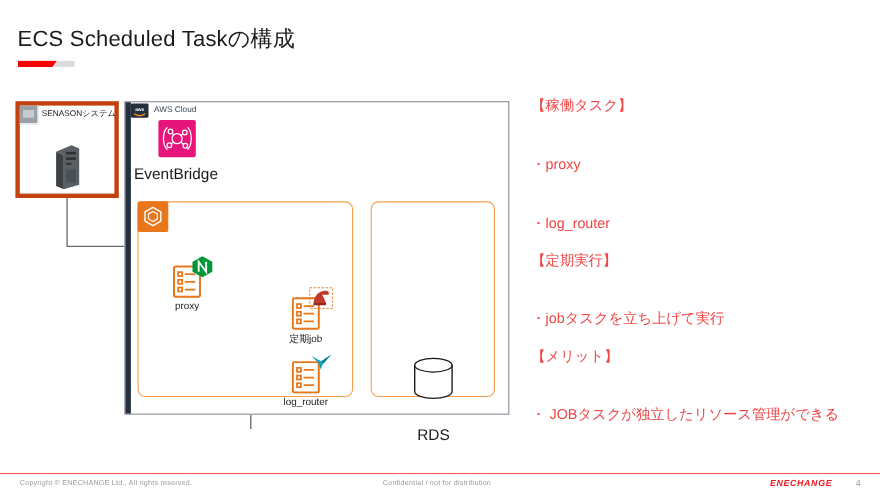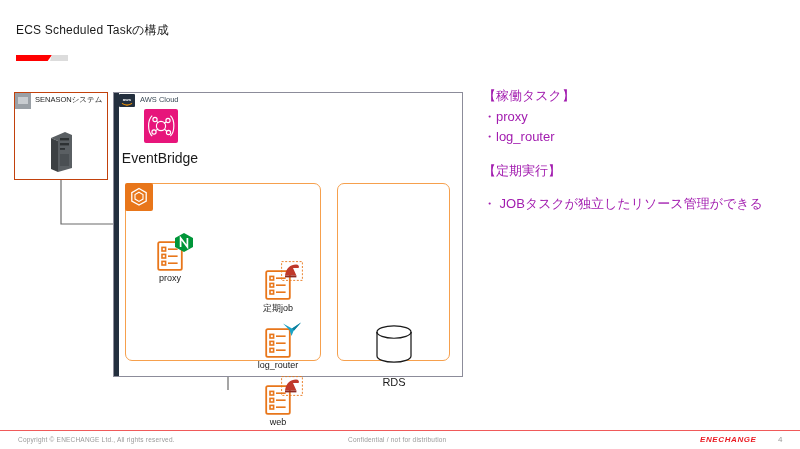--- a/index.html
+++ b/index.html
@@ -1,34 +1,34 @@
 <!DOCTYPE html>
 <html><head>
 <meta charset="utf-8">
 <style>
   html,body{margin:0;padding:0;background:#fff;}
   body{width:800px;height:449px;position:relative;overflow:hidden;
        font-family:"Liberation Sans","DejaVu Sans",sans-serif;color:#222;}
 
   
-  #slide-title{position:absolute;left:16px;top:22px;font-size:12px;
+  #slide-title{position:absolute;left:16px;top:22px;font-size:20px;
                color:#1a1a1a;letter-spacing:.2px;white-space:nowrap;}
   #title-accent{position:absolute;left:16px;top:55px;width:52px;height:6px;}
   #title-accent .red{position:absolute;left:0;top:0;width:36px;height:6px;background:#ff0000;
      clip-path:polygon(0 0,100% 0,88% 100%,0 100%);}
   #title-accent .gray{position:absolute;left:34px;top:0;width:18px;height:6px;background:#dcdcdc;
      clip-path:polygon(10% 0,100% 0,100% 100%,0 100%);}
 
   
   #diagram{position:absolute;left:0;top:80px;width:480px;height:310px;}
   #wires{position:absolute;left:0;top:0;width:480px;height:310px;}
 
   
   .box{position:absolute;box-sizing:border-box;background:#fff;}
-  #senason-box{left:14px;top:12px;width:94px;height:88px;border:1px solid #c2410c;}
+  #senason-box{left:14px;top:12px;width:94px;height:88px;border:4px solid #c2410c;}
   #senason-tab{position:absolute;left:0;top:0;width:16px;height:16px;background:#9aa0a6;
                border-right:1px solid #fff;border-bottom:1px solid #fff;}
   #senason-tab::after{content:"";position:absolute;left:3px;top:4px;width:10px;height:7px;
                background:#c8ccd0;}
   #senason-label{position:absolute;left:20px;top:2px;font-size:7.5px;color:#222;white-space:nowrap;}
 
   #aws-box{left:113px;top:12px;width:350px;height:285px;border:1px solid #8c8c9a;}
   #aws-edge{position:absolute;left:0;top:0;width:5px;height:100%;background:#232f3e;}
   #aws-badge{position:absolute;left:5px;top:1px;width:16px;height:13px;background:#232f3e;
              border-radius:1px;}
@@ -50,30 +50,30 @@
   .task .glyph{position:relative;width:26px;height:30px;margin:0 auto;}
   .task .cap{position:absolute;left:16px;top:-9px;width:22px;height:20px;}
   .task .label{margin-top:2px;text-align:center;font-size:9px;color:#1a1a1a;white-space:nowrap;}
   #task-proxy{left:148px;top:161px;}
   #task-job{left:256px;top:190px;}
   #task-logrouter{left:256px;top:248px;}
   #task-web{left:256px;top:305px;}
 
   
   #rds-node{position:absolute;left:364px;top:243px;width:60px;}
-  #rds-label{text-align:center;font-size:11px;margin-top:3px;color:#1a1a1a;}
+  #rds-label{text-align:center;font-size:14px;margin-top:13px;color:#1a1a1a;}
 
   
   #server-icon{position:absolute;left:47px;top:50px;width:28px;height:42px;}
 
   
-  #text-col{position:absolute;left:483px;top:86px;width:310px;font-size:13px;color:#a21caf;
+  #text-col{position:absolute;left:483px;top:86px;width:310px;font-size:13px;color:#ef4444;
             line-height:1.58;}
   #text-col .hd{font-weight:400;}
-  #text-col .li{white-space:nowrap;}
+  #text-col .li{white-space:nowrap;margin-top:33px;}
   #text-col .gap{height:13px;}
 
   
   #footer-rule{position:absolute;left:0;top:430px;width:800px;height:1px;background:#f05a5a;}
   #footer-left{position:absolute;left:18px;top:436px;font-size:6.5px;color:#9a9a9a;letter-spacing:.2px;}
   #footer-center{position:absolute;left:348px;top:436px;font-size:6.5px;color:#9a9a9a;letter-spacing:.2px;}
   #footer-logo{position:absolute;left:700px;top:435px;font-size:8px;font-weight:bold;color:#ea1c24;
                letter-spacing:.6px;font-style:italic;}
   #footer-page{position:absolute;left:778px;top:435px;font-size:8px;color:#9a9a9a;}
 </style>
@@ -211,59 +211,40 @@
         </g>
       </svg>
       <svg class="cap" viewBox="0 0 22 20">
         <path d="M2,4.5 L11,9.5 L20,3.5 L12.5,12 L10.5,17 L8.5,11 Z" fill="#1ba3c6"></path>
         <path d="M11,9.5 L20,3.5 L13.2,11.4 Z" fill="#0d7f9c"></path>
       </svg>
     </div>
     <div class="label">log_router</div>
   </div>
 
-  <div class="task" id="task-web">
-    <div class="glyph">
-      <svg viewBox="0 0 26 30" width="26" height="30">
-        <rect x="1.2" y="1.2" width="23.6" height="27.6" rx="1.6" fill="#fff" stroke="#e8761a" stroke-width="1.8"></rect>
-        <g fill="none" stroke="#e8761a" stroke-width="1.6">
-          <rect x="5" y="6.4" width="3.6" height="3.6"></rect>
-            <path d="M11,8.2 H20.6"></path>
-          <rect x="5" y="13.4" width="3.6" height="3.6"></rect>
-            <path d="M11,15.2 H20.6"></path>
-          <rect x="5" y="20.4" width="3.6" height="3.6"></rect>
-            <path d="M11,22.2 H20.6"></path>
-        </g>
-      </svg>
-      <svg class="cap" viewBox="0 0 22 20">
-        <rect x="0.6" y="0.6" width="20.8" height="18.8" fill="none" stroke="#e8761a" stroke-width="0.9" stroke-dasharray="2,1.6"></rect>
-        <path d="M4,14.5 C5,7 9.5,3.4 15,3.4 C17.6,3.4 18.6,5.2 17.6,7 L12,7 L15.4,14.5 Z" fill="#c0392b"></path>
-        <path d="M4,14.5 L15.4,14.5 L15.4,16.4 L4,16.4 Z" fill="#8e2a22"></path>
-      </svg>
-    </div>
-    <div class="label">web</div>
-  </div>
 
   <div id="rds-node">
     <svg viewBox="0 0 60 46" width="60" height="46">
       <ellipse cx="30" cy="9" rx="17" ry="6.2" fill="#ffffff" stroke="#1a1a1a" stroke-width="1.25"></ellipse>
       <path d="M13,9 L13,33 C13,36.4 20.6,39.2 30,39.2 C39.4,39.2 47,36.4 47,33 L47,9" fill="#ffffff" stroke="#1a1a1a" stroke-width="1.25"></path>
       <path d="M13,9 C13,12.4 20.6,15.2 30,15.2 C39.4,15.2 47,12.4 47,9" fill="none" stroke="#1a1a1a" stroke-width="1.1"></path>
     </svg>
     <div id="rds-label">RDS</div>
   </div>
 </div>
 
 <div id="text-col">
   <div class="hd">【稼働タスク】</div>
   <div class="li">・proxy</div>
   <div class="li">・log_router</div>
   <div class="gap"></div>
   <div class="hd">【定期実行】</div>
+  <div class="li">・jobタスクを立ち上げて実行</div>
   <div class="gap"></div>
+  <div class="hd">【メリット】</div>
   <div class="li">・ JOBタスクが独立したリソース管理ができる</div>
 </div>
 
 <div id="footer-rule"></div>
 <div id="footer-left">Copyright ©  ENECHANGE Ltd.,  All rights reserved.</div>
 <div id="footer-center">Confidential / not for distribution</div>
 <div id="footer-logo">ENECHANGE</div>
 <div id="footer-page">4</div>
 
 </body></html>

